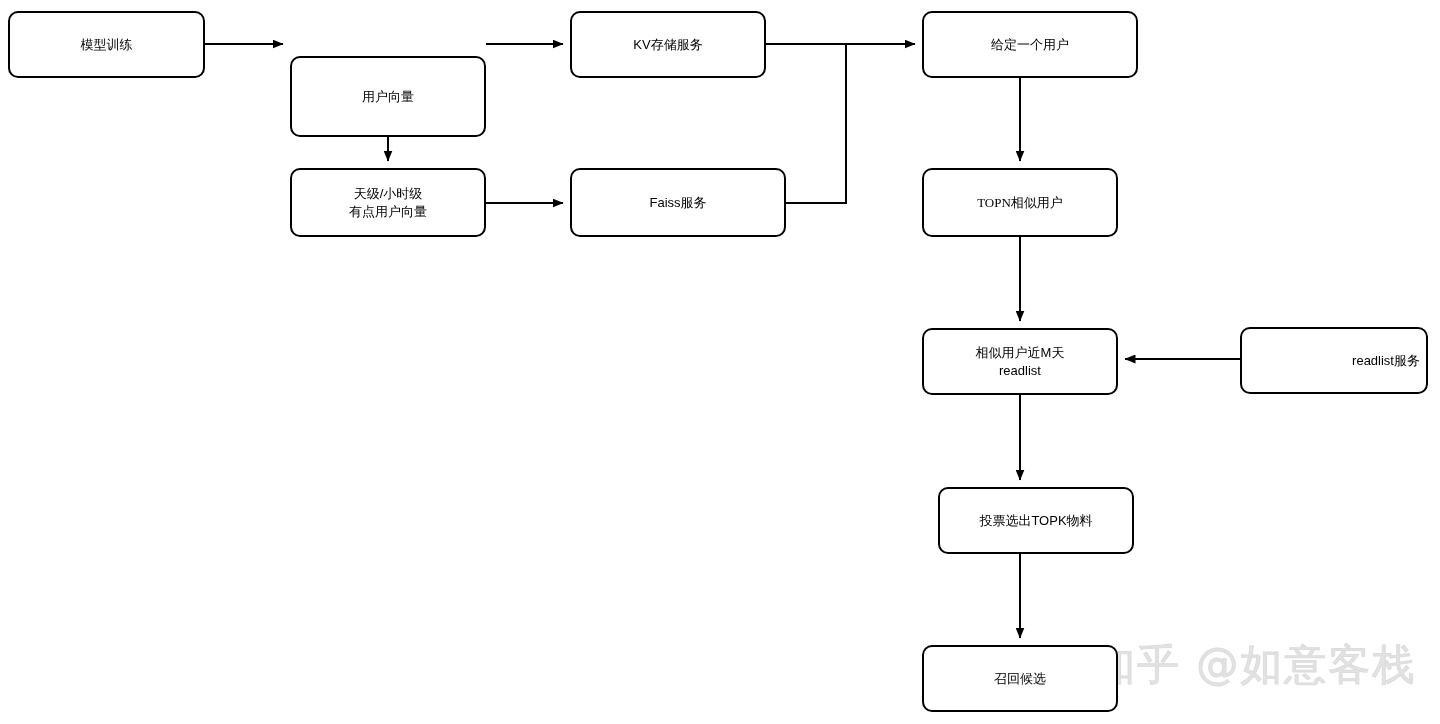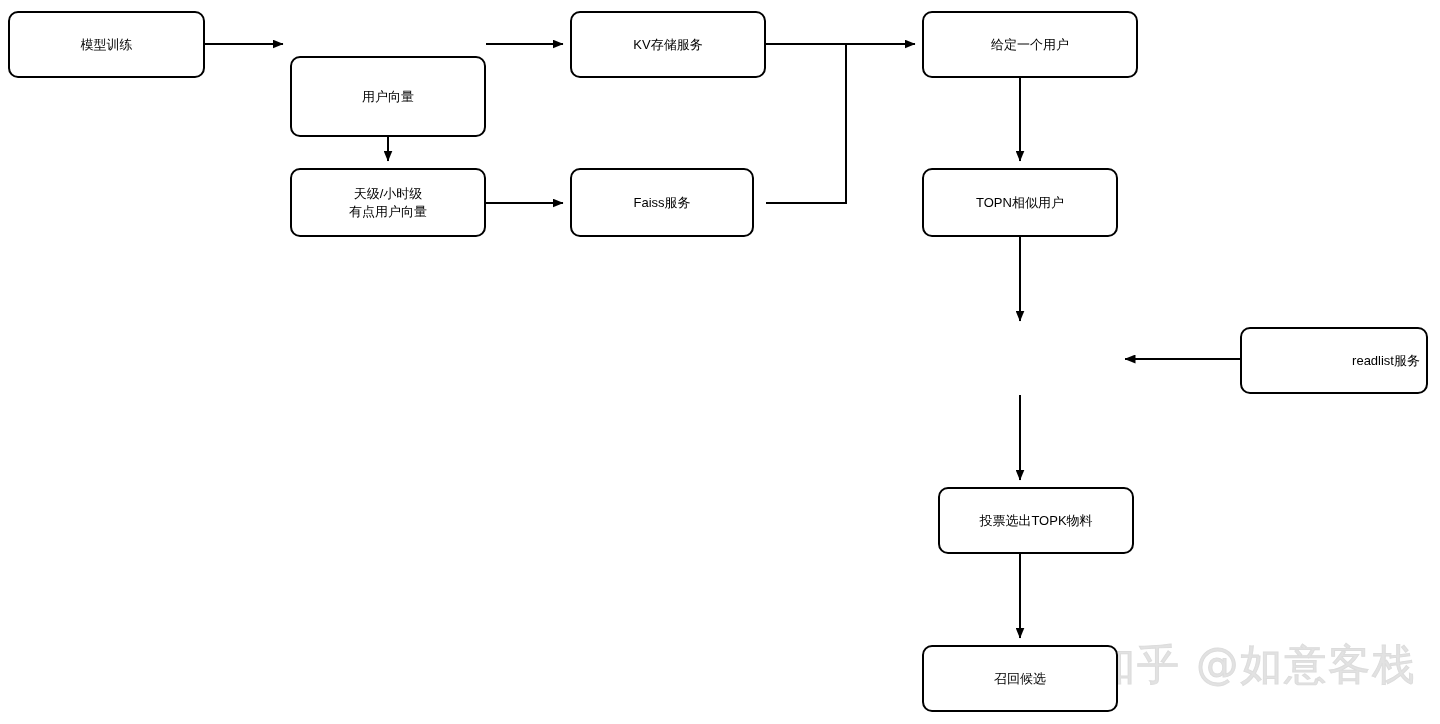--- a/index.html
+++ b/index.html
@@ -97,28 +97,32 @@
 
   <div class="node" style="left:922px; top:11px; width:216px; height:67px;">
     <span class="label">给定一个用户</span>
   </div>
 
   <div class="node" style="left:290px; top:168px; width:196px; height:69px;border-radius:10px;">
     <span class="label">天级/小时级
 有点用户向量</span>
   </div>
 
-  <div class="node" style="left:570px; top:168px; width:184px; height:69px;">
+  <div class="node" style="left:570px; top:168px; width:216px; height:69px;">
     <span class="label">Faiss服务</span>
   </div>
 
-  <div class="node" style="left:922px; top:168px; width:196px; height:69px;">
+  <div class="node" style="left:922px; top:168px; width:196px; height:69px;font-family:Liberation Serif, serif;">
     <span class="label">TOPN相似用户</span>
   </div>
 
+  <div class="node" style="left:922px; top:328px; width:196px; height:67px;">
+    <span class="label">相似用户近M天
+readlist</span>
+  </div>
 
   <div class="node" style="left:1240px; top:327px; width:188px; height:67px;justify-content:flex-end;">
     <span class="label">readlist服务</span>
   </div>
 
   <div class="node" style="left:922px; top:487px; width:196px; height:67px;margin-left:16px;">
     <span class="label">投票选出TOPK物料</span>
   </div>
 
   <div class="node" style="left:922px; top:645px; width:196px; height:67px;">

